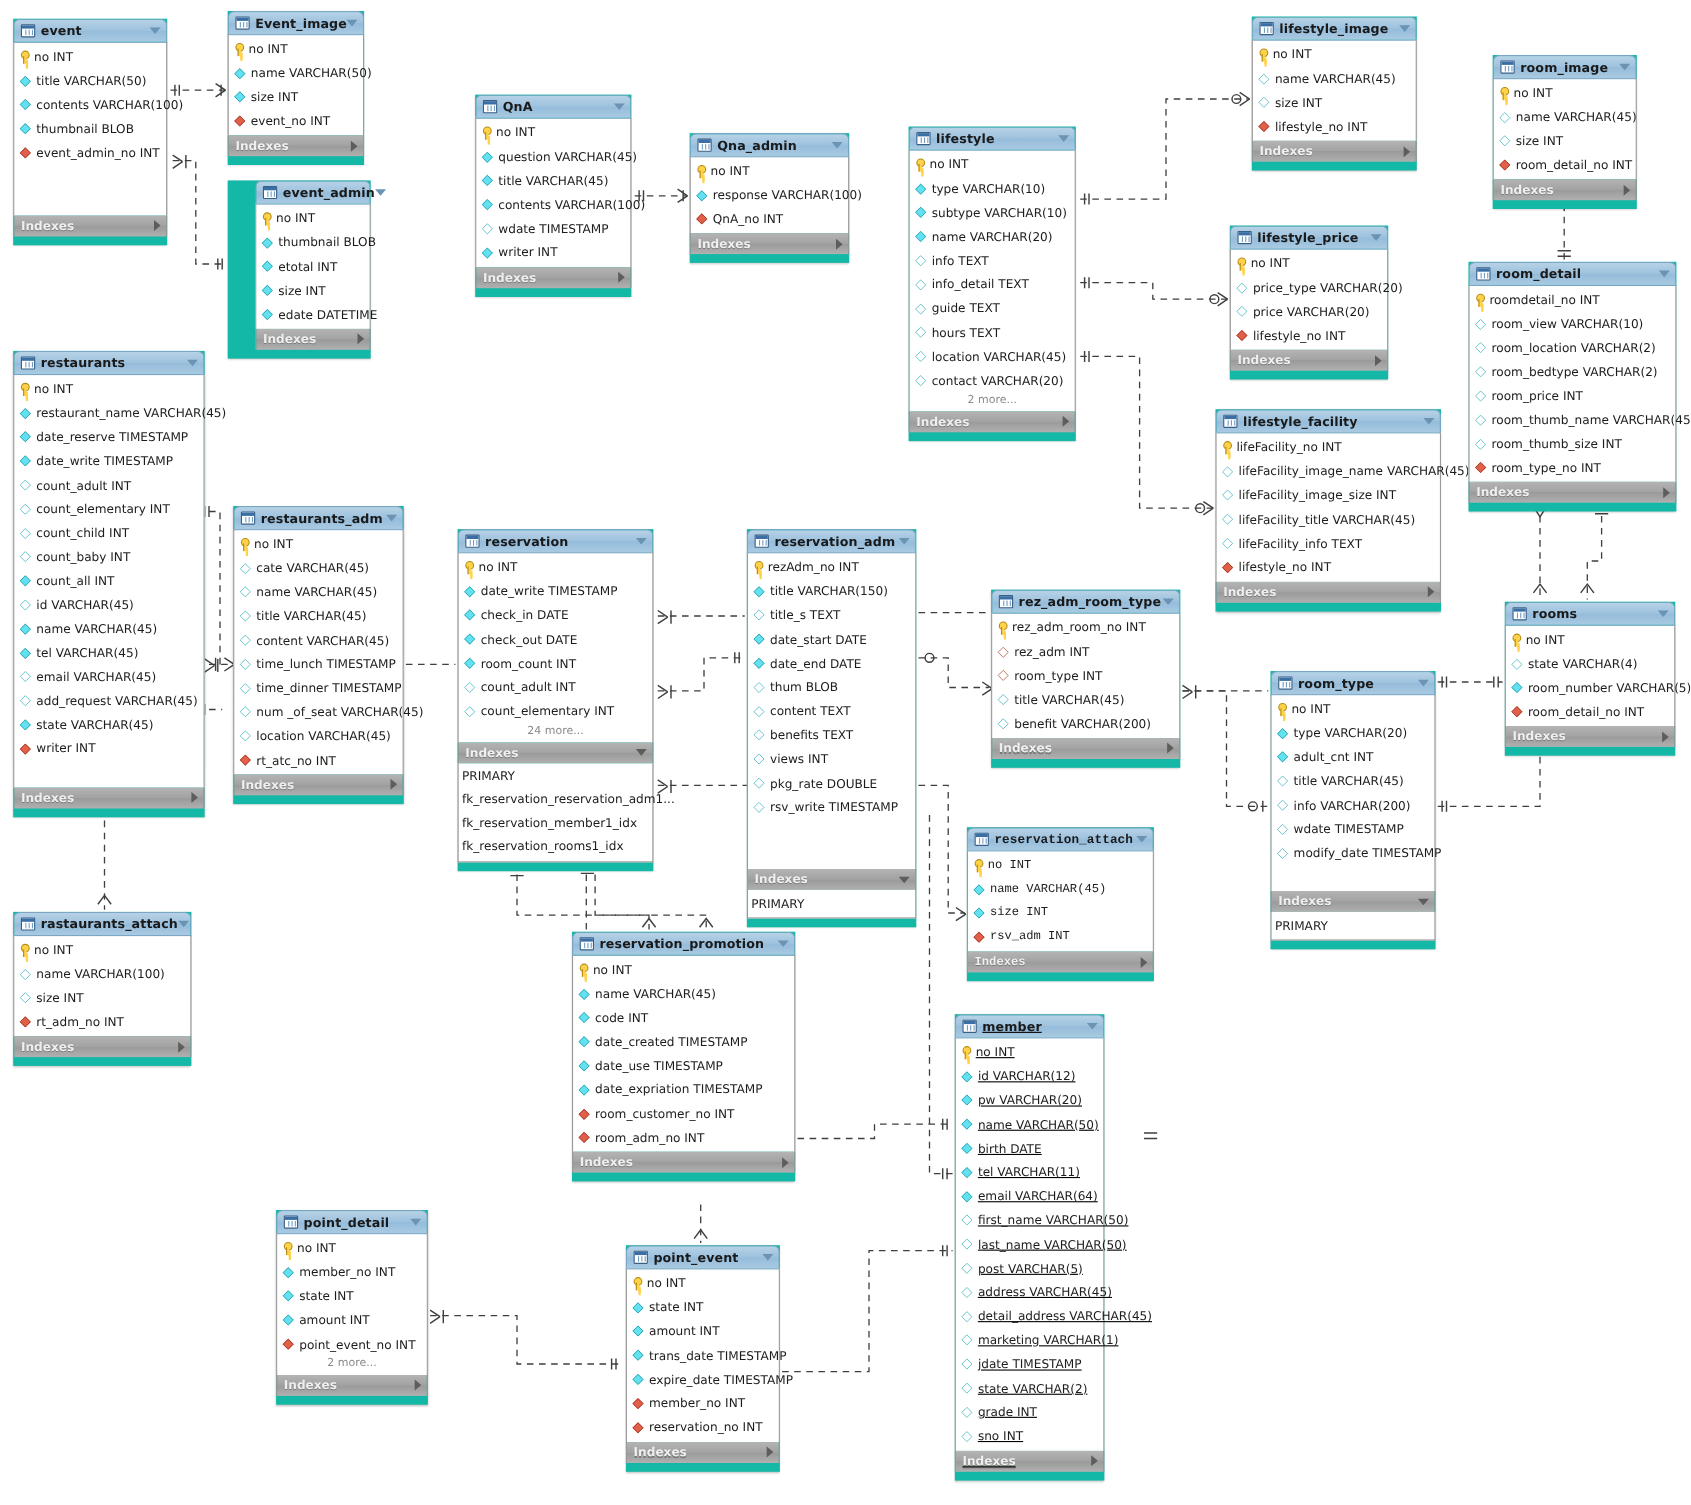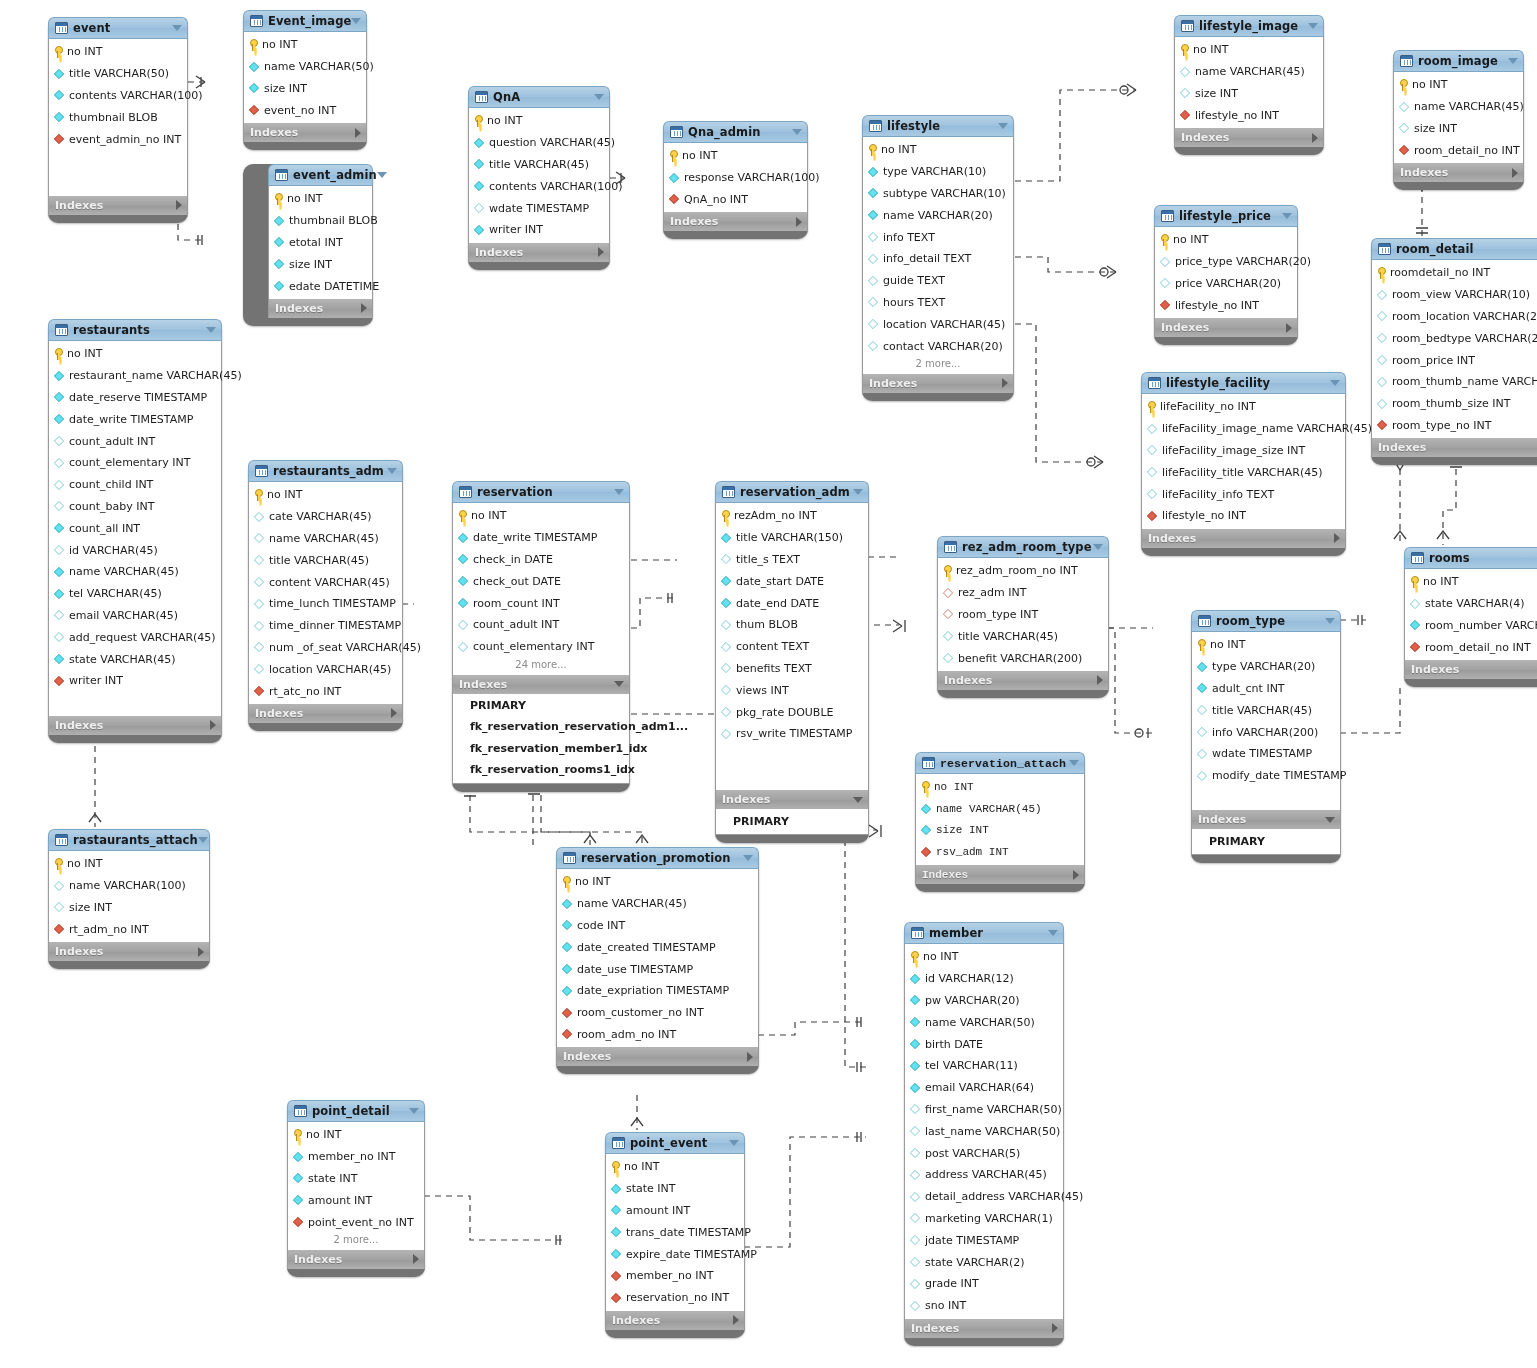--- a/index.html
+++ b/index.html
@@ -21,25 +21,24 @@
     position: absolute;
     left: 0; top: 0;
     width: 1537px; height: 1368px;
     pointer-events: none;
     z-index: 1;
   }
   
   .tbl {
     position: absolute;
     z-index: 5;
-    border-radius: 10px;
-    background: #737373;
+    border-radius: 0;
+    background: #14b8a6;
     box-shadow: 0 1px 2px rgba(0,0,0,0.28);
     padding-bottom: 8px;
-    margin-left: 36px;
   }
   .tbl-hd {
     height: 21px;
     background: linear-gradient(to bottom,#b7d2e6 0%, #9ec2de 48%, #95bcdb 52%, #a9cae2 100%);
     border-radius: 6px 6px 0 0;
     border: 1px solid #7ba6c6;
     border-bottom: none;
     display: flex;
     align-items: center;
     padding: 0 5px 0 6px;
@@ -160,25 +159,24 @@
     background: #ffffff;
     border-left: 1px solid #9a9a9a;
     border-right: 1px solid #9a9a9a;
     border-bottom: 1px solid #9a9a9a;
     padding: 1px 0 2px 0;
   }
   .idx-list .irow {
     height: 21.5px;
     display: flex;
     align-items: center;
-    padding-left: 17px;
+    padding-left: 3px;
     font-size: 11px;
     color: #1c1c1c;
     white-space: nowrap;
-    font-weight: bold;
   }
 </style>
 </head>
 <body>
 
 <div id="canvas">
 
   <svg id="wires" viewBox="0 0 1537 1368" xmlns="http://www.w3.org/2000/svg">
     <g stroke="#3f3f3f" stroke-width="1.2" fill="none" stroke-dasharray="6,5">
 
@@ -1143,21 +1141,21 @@
           <div class="col">
             <span class="g dia red"></span>
             <span>room_adm_no INT</span>
           </div>
         </div>
         <div class="idx-bar">
           <span>Indexes</span>
           <span class="arr-r"></span>
         </div>
       </div>
-      <div class="tbl" style="left: 868px; top: 922px; width: 160px;">
+      <div class="tbl" style="left: 868px; top: 922px; width: 136px; text-decoration: underline;">
         <div class="tbl-hd">
           <span class="ico"></span>
           <span class="nm">member</span>
           <span class="caret"></span>
         </div>
         <div class="tbl-body">
           <div class="col">
             <span class="g key"></span>
             <span>no INT</span>
           </div>

